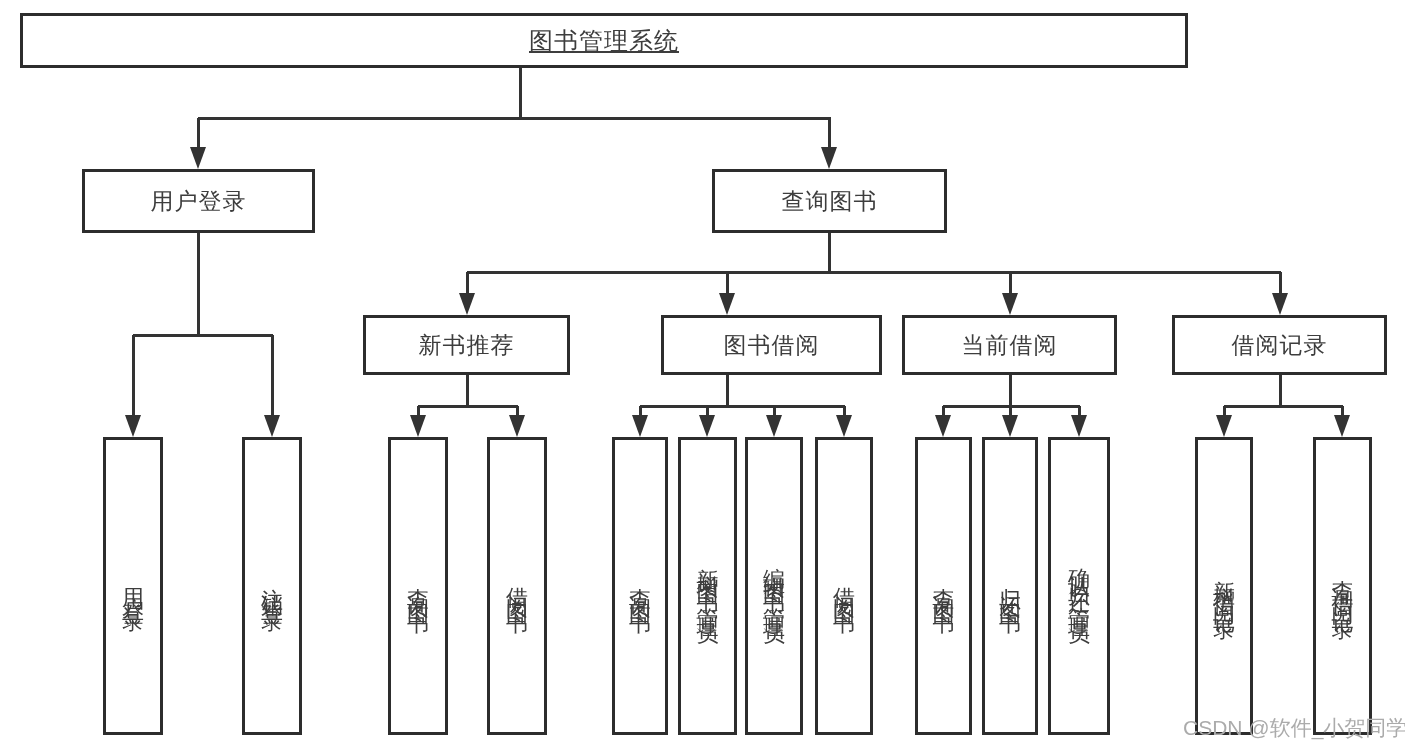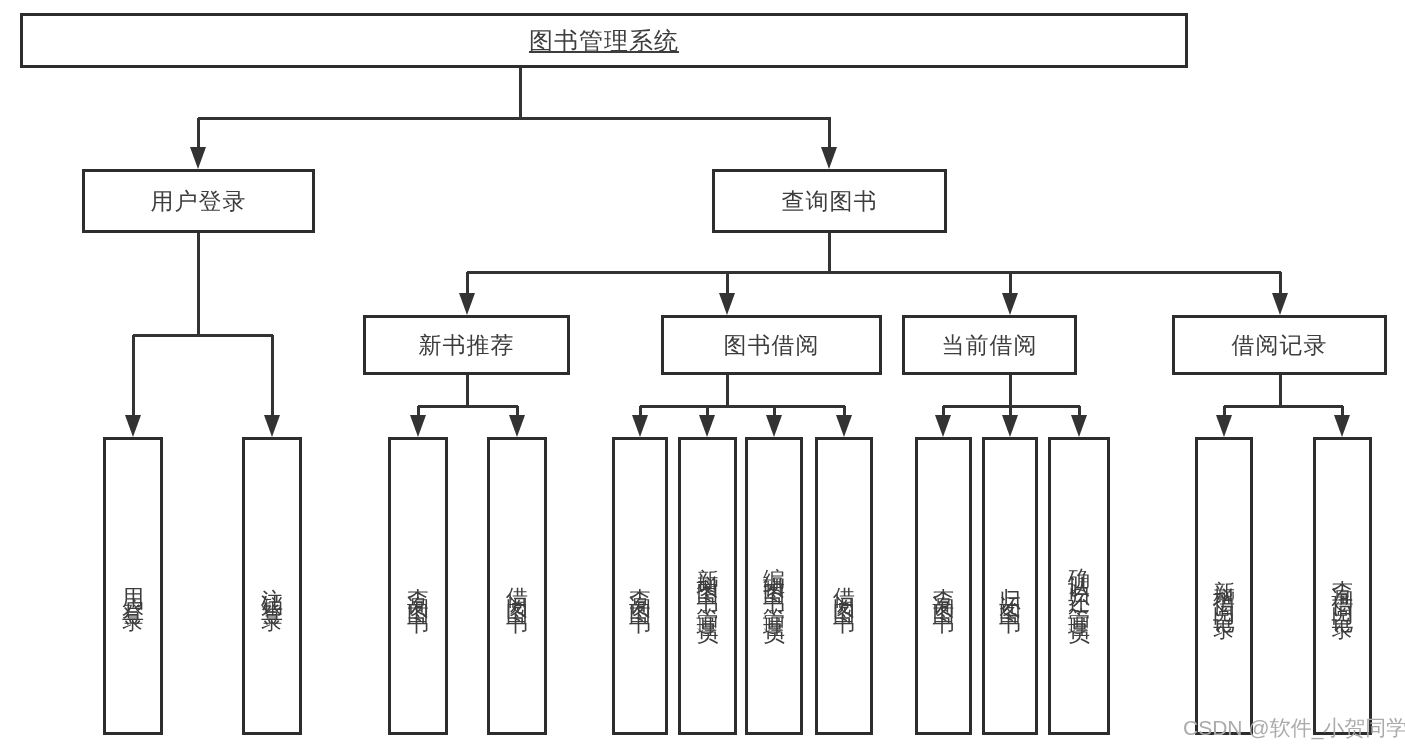--- a/index.html
+++ b/index.html
@@ -50,21 +50,21 @@
 
 <div id="canvas">
 
   <div class="node hbox root" style="left:20px;top:13px;width:1168px;height:55px;text-decoration:underline;">图书管理系统</div>
 
   <div class="node hbox" style="left:82px;top:169px;width:233px;height:64px;">用户登录</div>
   <div class="node hbox" style="left:712px;top:169px;width:235px;height:64px;">查询图书</div>
 
   <div class="node hbox" style="left:363px;top:315px;width:207px;height:60px;">新书推荐</div>
   <div class="node hbox" style="left:625px;top:315px;width:221px;height:60px;margin-left:36px;">图书借阅</div>
-  <div class="node hbox" style="left:902px;top:315px;width:175px;height:60px;">当前借阅</div>
+  <div class="node hbox" style="left:902px;top:315px;width:215px;height:60px;">当前借阅</div>
   <div class="node hbox" style="left:1172px;top:315px;width:215px;height:60px;">借阅记录</div>
 
   <div class="node vbox" style="left:103px;top:437px;width:60px;height:298px;">
     <span>用户登录</span>
     </div>
   <div class="node vbox" style="left:242px;top:437px;width:60px;height:298px;">
     <span>注销登录</span>
     </div>
 
   <div class="node vbox" style="left:388px;top:437px;width:60px;height:298px;">

